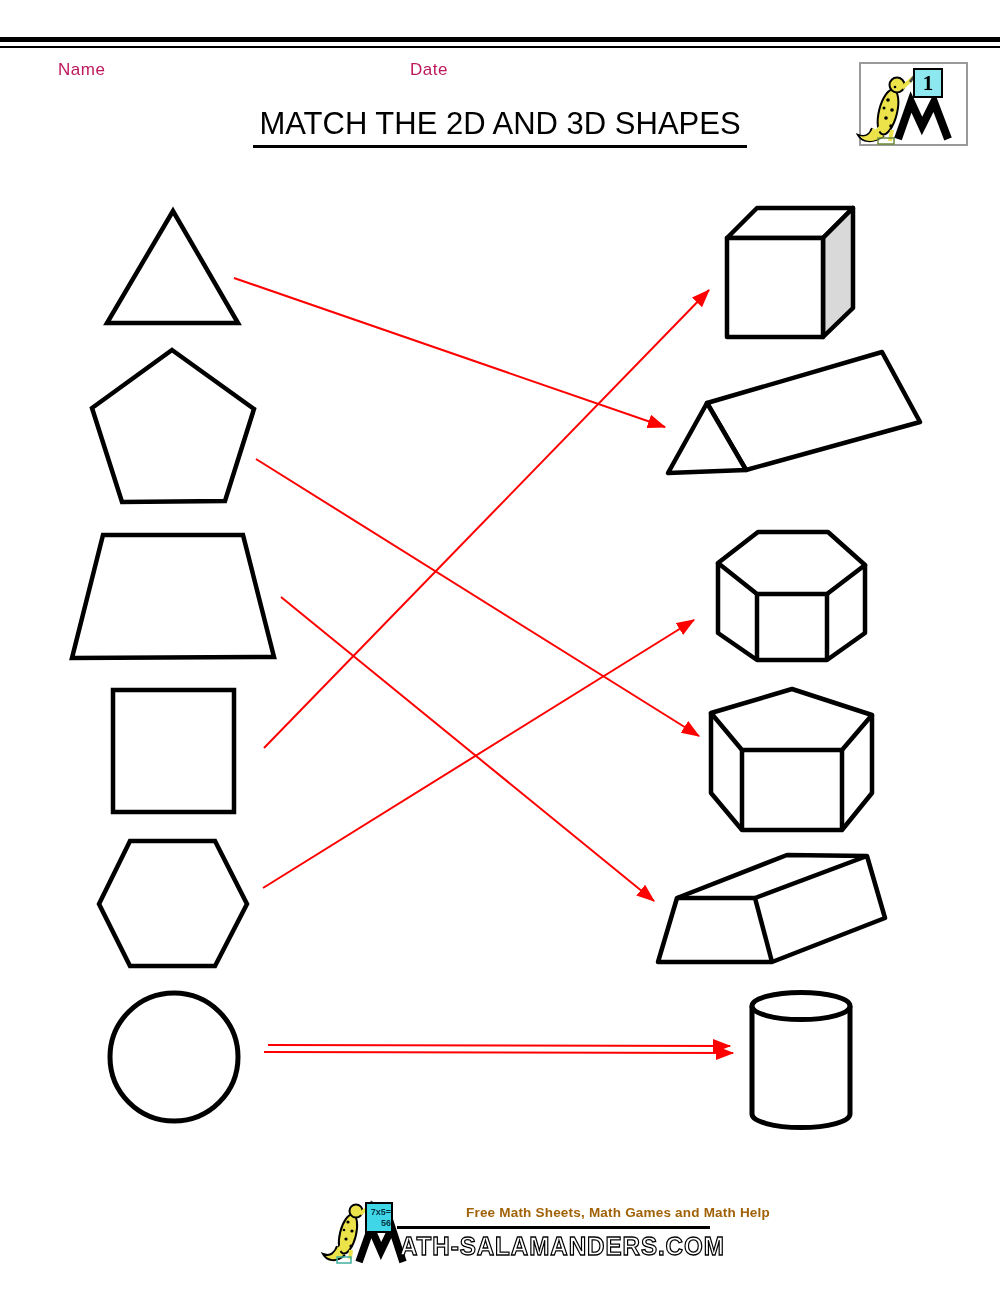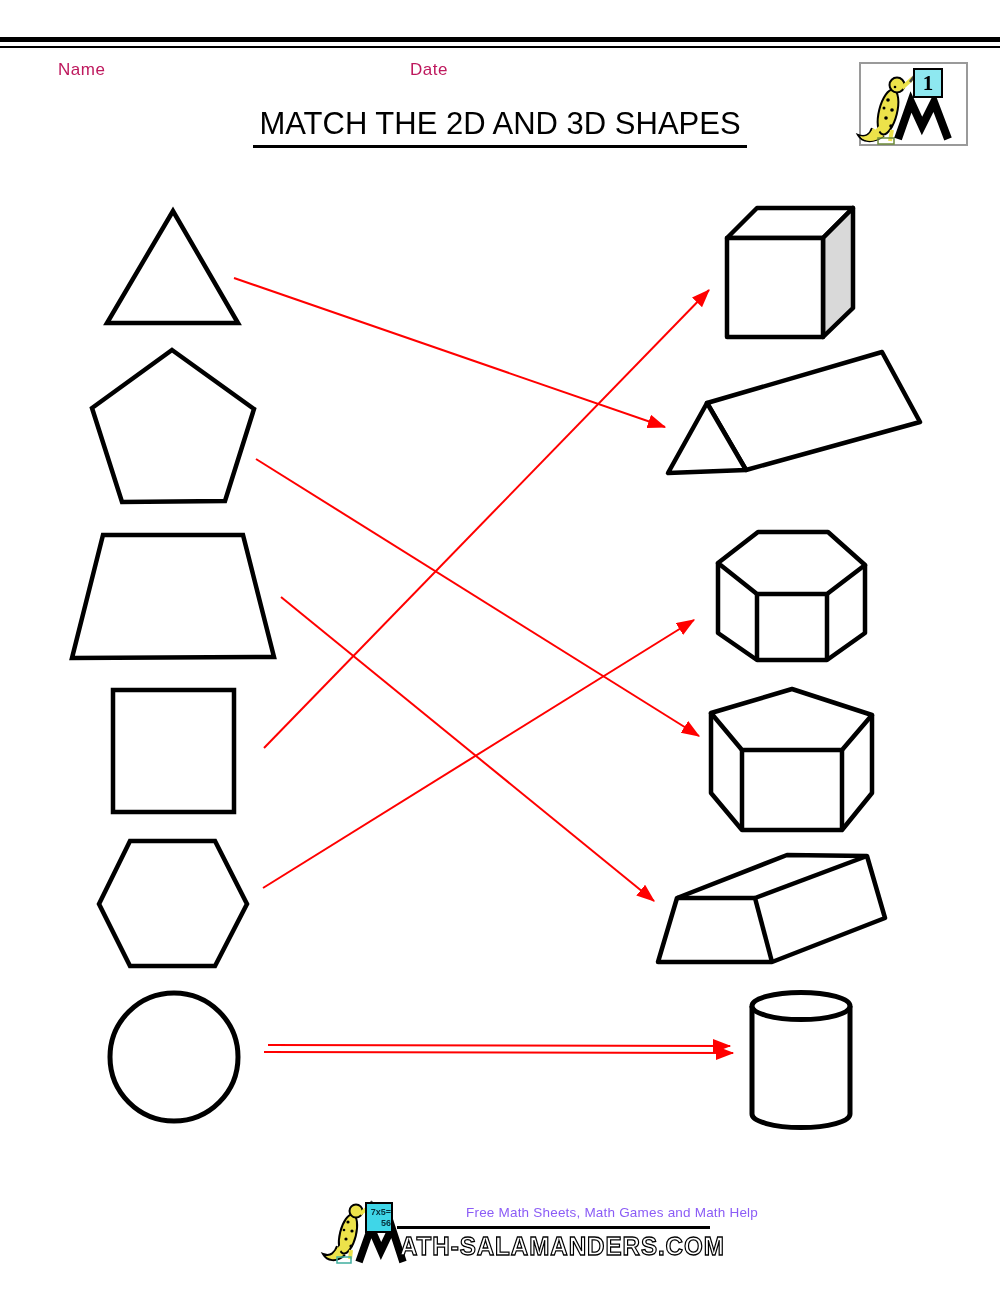--- a/index.html
+++ b/index.html
@@ -24,21 +24,21 @@
     position:absolute;left:859px;top:62px;width:109px;height:84px;
     border:2px solid #9a9a9a;background:#fff;box-sizing:border-box;
   }
   .corner-card{
     position:absolute;left:913px;top:68px;width:30px;height:30px;background:#8ee8f0;
     border:2px solid #000;box-sizing:border-box;text-align:center;
     font-family:"Liberation Serif", serif;font-weight:bold;font-size:21px;line-height:26px;
   }
   .board{position:absolute;left:0;top:0;}
   .footer-tagline{
-    position:absolute;left:418px;top:1205px;font-size:13.5px;font-weight:normal;color:#8b5cf6;
+    position:absolute;left:418px;top:1205px;font-size:13.5px;font-weight:bold;color:#a16207;
     letter-spacing:0.2px;
     padding-left:48px;
   }
   .footer-rule{position:absolute;left:397px;top:1226px;width:313px;height:3px;background:#000;}
   .footer-site{
     position:absolute;left:400px;top:1231px;font-size:26px;font-weight:bold;color:#fff;
     -webkit-text-stroke:1.3px #000;letter-spacing:1px;transform:scaleX(0.93);
     transform-origin:left top;white-space:nowrap;
   }
   .footer-card{

